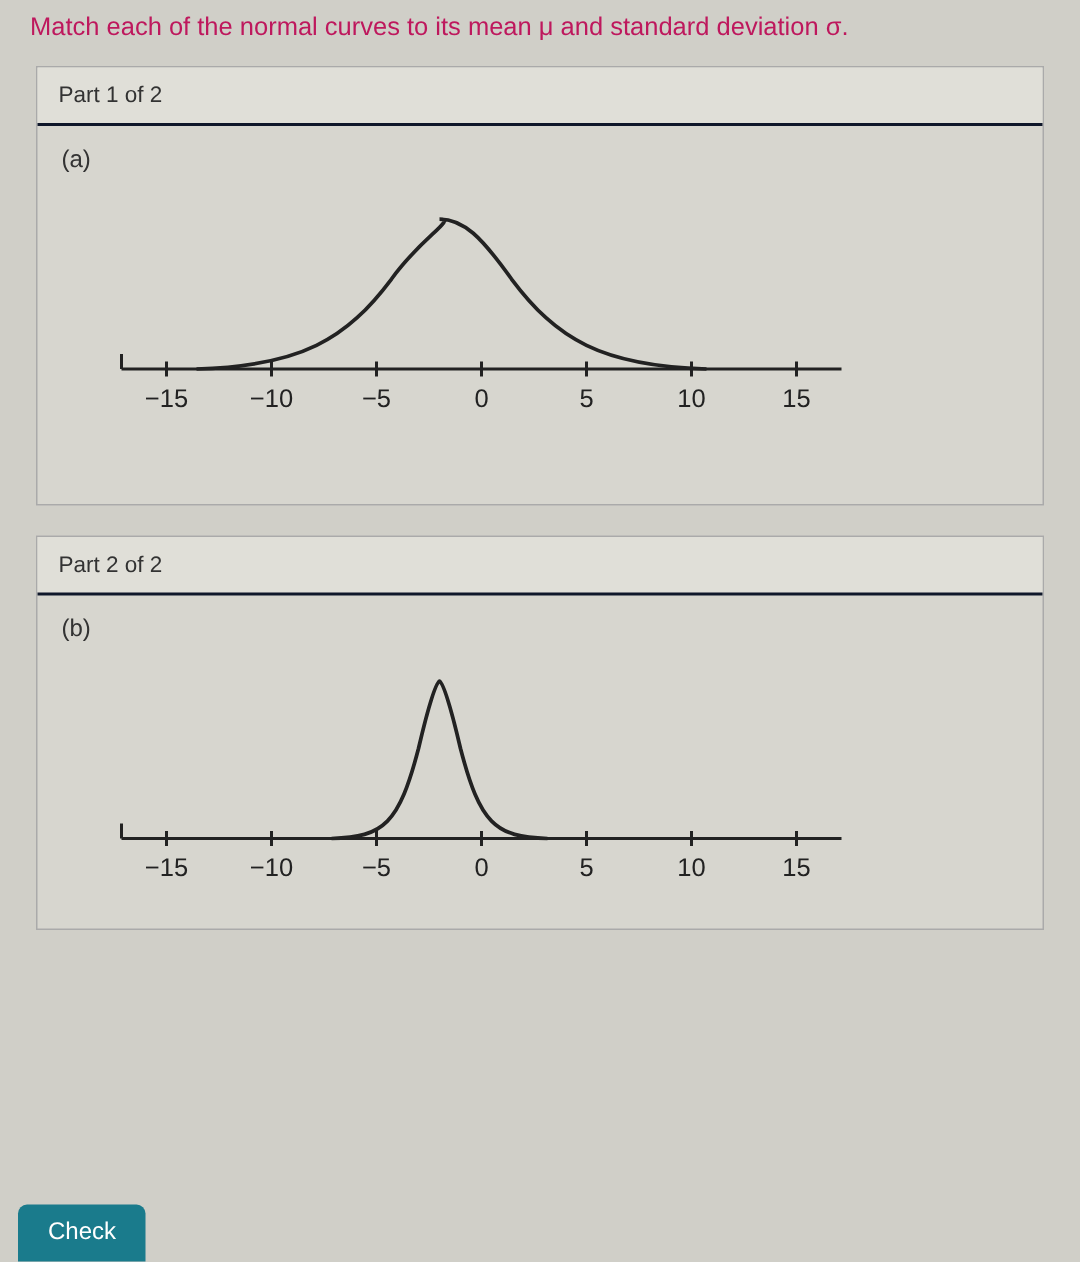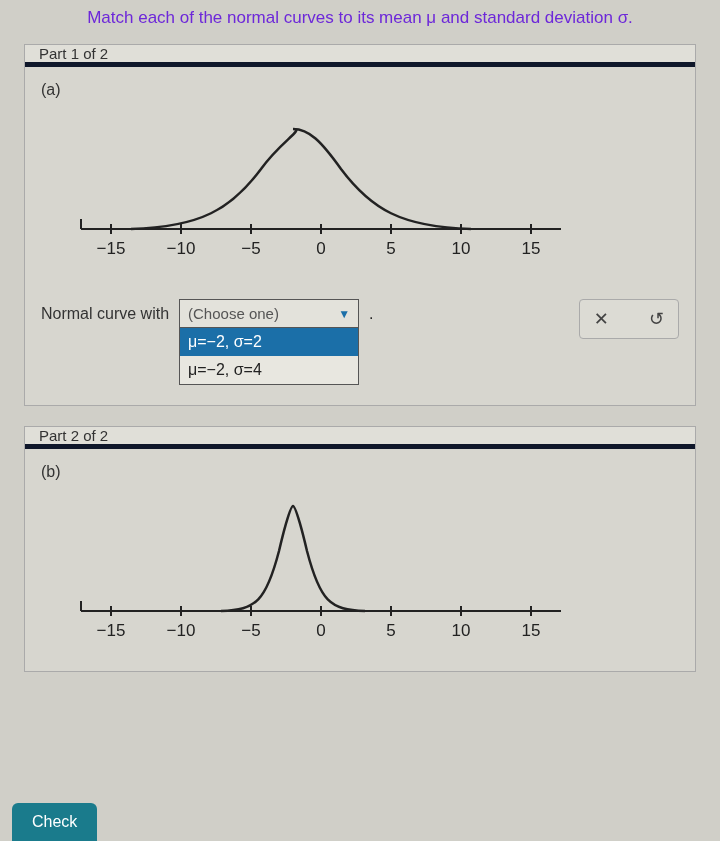--- a/index.html
+++ b/index.html
@@ -7,32 +7,31 @@
       font-family: Arial, sans-serif;
       background: #d0cfc8;
       width: 720px;
       height: 841px;
       overflow: hidden;
       color: #222;
     }
     .instruction {
       padding: 8px 20px 16px;
       font-size: 17px;
-      color: #6d28d9;
-      text-align: center;
+      color: #be185d;
     }
     .part-container {
       margin: 0 24px 20px;
       border: 1px solid #aaa;
       background: #d7d6cf;
     }
     .part-header {
       background: #e0dfd8;
-      border-bottom: 5px solid #0f172a;
-      padding: 0 14px;
+      border-bottom: 2px solid #0f172a;
+      padding: 10px 14px;
       font-size: 15px;
       color: #333;
     }
     .part-body {
       padding: 14px 16px 20px;
     }
     .qlabel {
       font-size: 16px;
       margin-bottom: 10px;
       color: #333;
@@ -154,43 +153,20 @@
         <text class="tick-label" x="190" y="145">−5</text>
         <text class="tick-label" x="260" y="145">0</text>
         <text class="tick-label" x="330" y="145">5</text>
         <text class="tick-label" x="400" y="145">10</text>
         <text class="tick-label" x="470" y="145">15</text>
 
         <path d="M 70 120 C 140 118 170 100 200 60 C 220 32 244 20 232 20 C 248 20 260 32 280 60 C 310 100 340 118 410 120" fill="none" stroke="#222" stroke-width="2.5"></path>
       </svg>
     </div>
 
-    <div class="answer-row">
-      <div class="answer-label">Normal curve with</div>
-      <div class="dropdown-group">
-        <div class="dropdown-box">
-          <span>(Choose one)</span>
-          <span class="caret">▼</span>
-        </div>
-        <div class="dropdown-menu">
-          <div class="dropdown-item highlighted">μ=−2,  σ=2</div>
-          <div class="dropdown-item">μ=−2,  σ=4</div>
-        </div>
-      </div>
-      <div class="period">.</div>
-
-      <div class="action-panel">
-        <button class="action-btn">
-          <span>✕</span>
-        </button>
-        <button class="action-btn">
-          <span>↺</span>
-        </button>
-      </div>
-    </div>
   </div>
 </div>
 
 <div class="part-container">
   <div class="part-header">Part 2 of 2</div>
   <div class="part-body">
     <div class="qlabel">(b)</div>
 
     <div class="curve-box" style="margin-bottom:0;">
       <svg width="520" height="160" viewBox="0 0 520 160">

